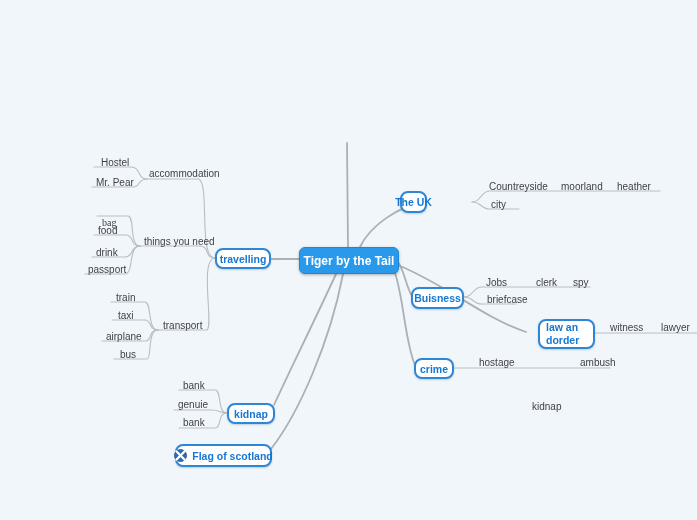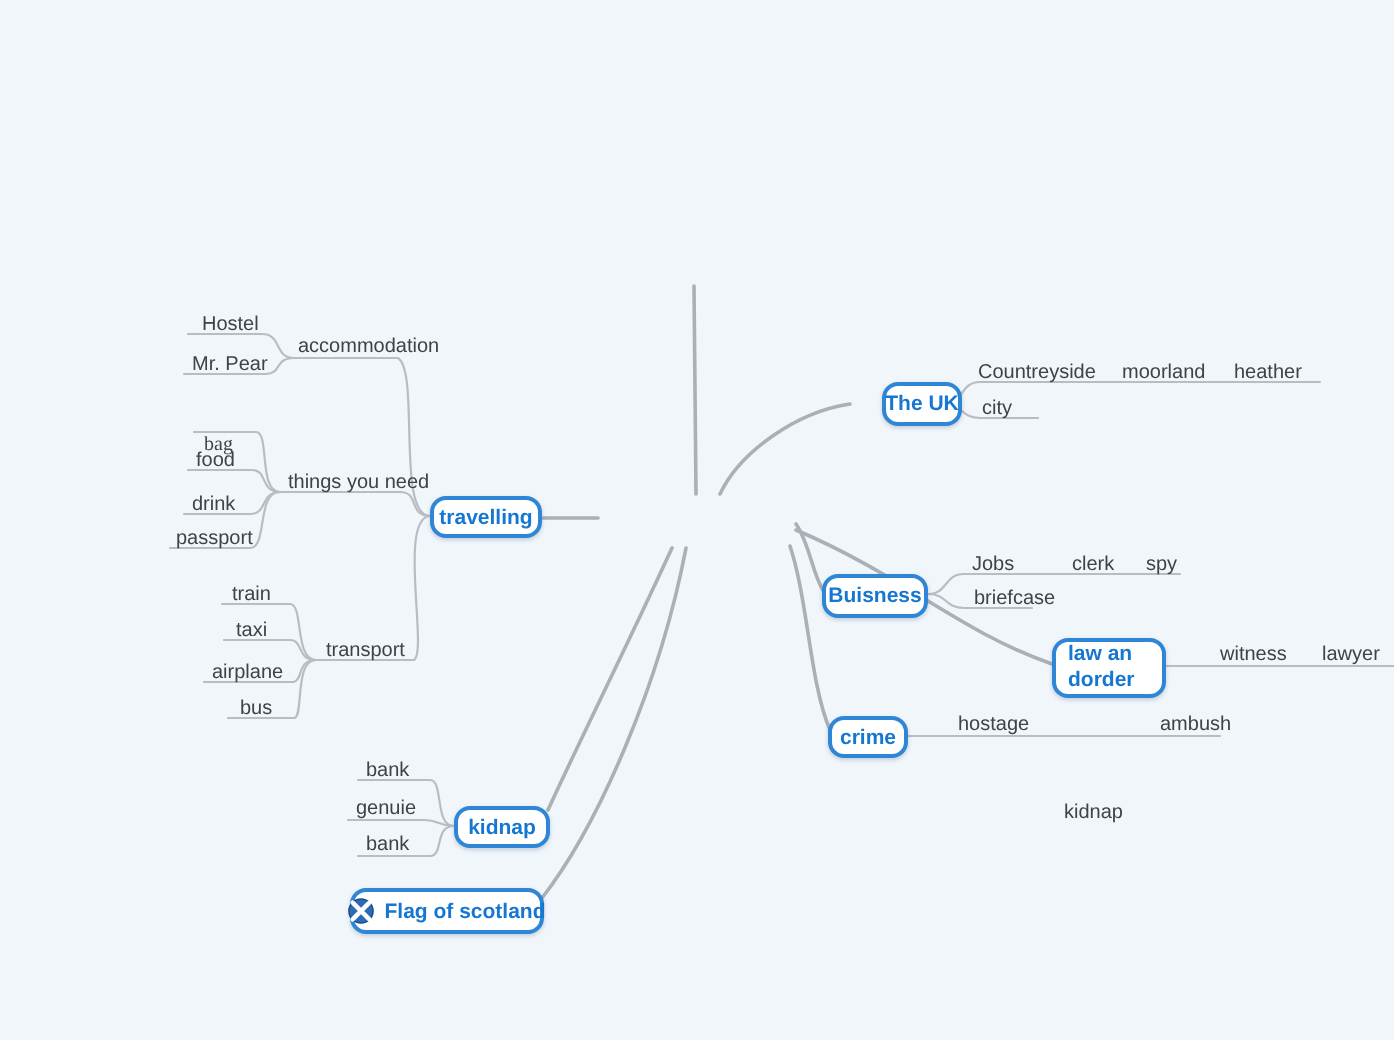--- a/index.html
+++ b/index.html
@@ -36,20 +36,21 @@
     color:#ffffff;
     font-size:12px;
     box-shadow:0 1px 3px rgba(0,0,0,.3);
   }
   .node.twoline{
     white-space:normal;
     line-height:1.25;
     justify-content:flex-end;
     padding:2px 6px;
     font-size:10.5px;
+    margin-left:12px;
   }
   .leaf{
     position:absolute;
     font-size:10px;
     color:#3f4247;
     white-space:nowrap;
     cursor:pointer;
   }
   .flag{flex:0 0 auto;display:block;}
 </style>
@@ -91,23 +92,26 @@
     <path class="leaf-path" d="M158,330 C147,330 152,302 145,302 L111,302"></path>
     <path class="leaf-path" d="M158,330 C148,330 152,320 145,320 L112,320"></path>
     <path class="leaf-path" d="M158,330 C148,330 152,341 146,341 L102,341"></path>
     <path class="leaf-path" d="M158,330 C147,330 152,359 147,359 L114,359"></path>
 
     <path class="leaf-path" d="M227,413 C217,413 222,390 215,390 L179,390"></path>
     <path class="leaf-path" d="M227,413 C219,413 220,410 212,410 L174,410"></path>
     <path class="leaf-path" d="M227,413 C217,413 222,428 215,428 L179,428"></path>
   </svg>
 
+  <div class="node root" style="left:299px;top:247px;width:100px;height:27px;">
+    <span>Tiger by the Tail</span>
+  </div>
 
 
-  <div class="node" style="left:441px;top:191px;width:40px;height:22px;">
+  <div class="node" style="left:400px;top:191px;width:27px;height:22px;">
     <span>The UK</span>
   </div>
 
   <div class="node" style="left:411px;top:287px;width:53px;height:22px;">
     <span>Buisness</span>
   </div>
 
   <div class="node twoline" style="left:526px;top:319px;width:57px;height:30px;">
     <span>law an dorder</span>
   </div>

